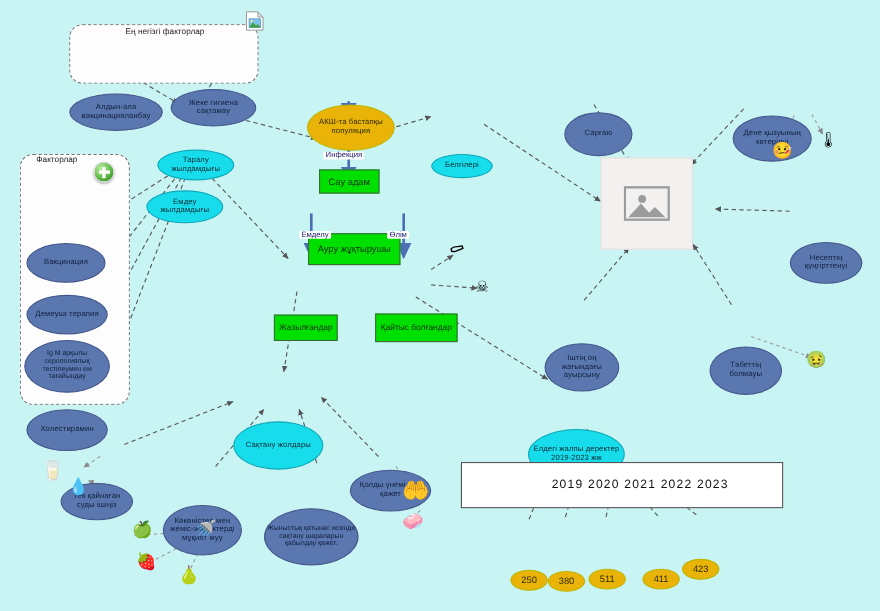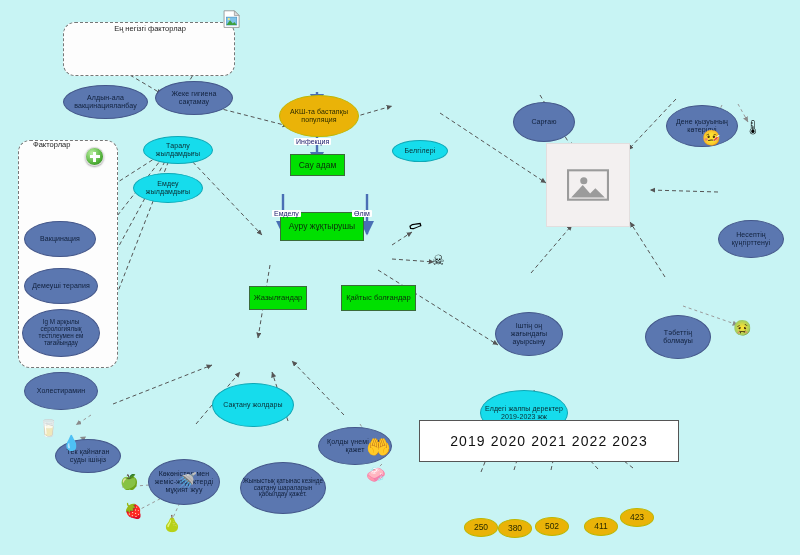--- a/index.html
+++ b/index.html
@@ -34,21 +34,21 @@
       text-decoration:underline;letter-spacing:.3px;}
 
   .edge-label{position:absolute;font-size:7px;color:#1a1a6a;background:#ffffff;
       padding:0 2px;border-radius:1px;}
 
   .placeholder-img{position:absolute;background:#f3f0f0;border:1px solid #e2dede;
       display:flex;align-items:center;justify-content:center;}
 
   .year-box{position:absolute;background:#ffffff;border:1.4px solid #555;
       display:flex;align-items:center;justify-content:center;
-      font-size:14px;color:#111;letter-spacing:1.1px;}
+      font-size:11px;color:#111;letter-spacing:1.1px;padding-left:33px;}
 
   .emoji{position:absolute;line-height:1;user-select:none;}
 
   .plus-btn{position:absolute;width:17px;height:17px;border-radius:50%;
       background:radial-gradient(circle at 35% 30%, #b9f0a0, #4fae37 65%, #2f7a20);
       border:1px solid #d8d8d8;box-shadow:0 1px 2px rgba(0,0,0,.35);}
   .plus-btn:before,.plus-btn:after{content:"";position:absolute;background:#fff;}
   .plus-btn:before{left:3.5px;top:7.2px;width:10px;height:2.6px;}
   .plus-btn:after{top:3.5px;left:7.2px;height:10px;width:2.6px;}
 
@@ -276,21 +276,21 @@
     <span>2019 2020 2021 2022 2023</span>
   </div>
 
   <div class="node ellipse yellow lbl9" style="left:464px;top:471px;width:34px;height:19px;">
     <span>250</span>
   </div>
   <div class="node ellipse yellow lbl9" style="left:498px;top:472px;width:34px;height:19px;">
     <span>380</span>
   </div>
   <div class="node ellipse yellow lbl9" style="left:535px;top:470px;width:34px;height:19px;">
-    <span>502</span>
+    <span>511</span>
   </div>
   <div class="node ellipse yellow lbl9" style="left:584px;top:470px;width:34px;height:19px;">
     <span>411</span>
   </div>
   <div class="node ellipse yellow lbl9" style="left:620px;top:461px;width:34px;height:19px;">
     <span>423</span>
   </div>
 
 </div>
 

